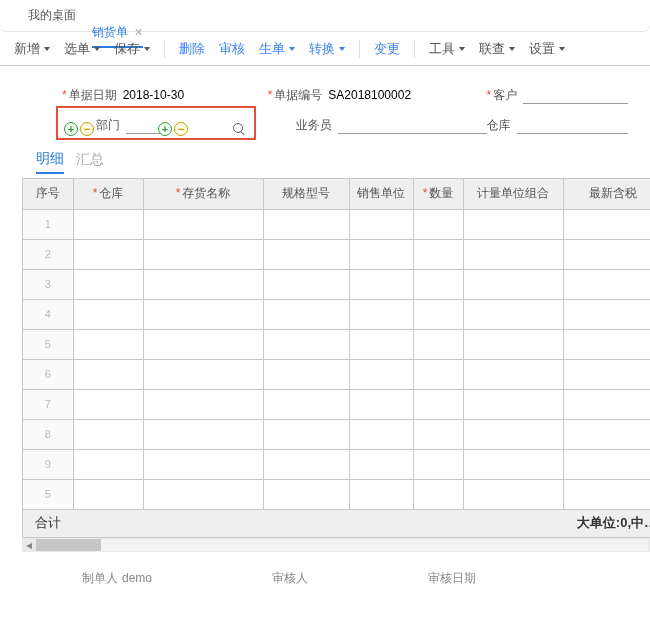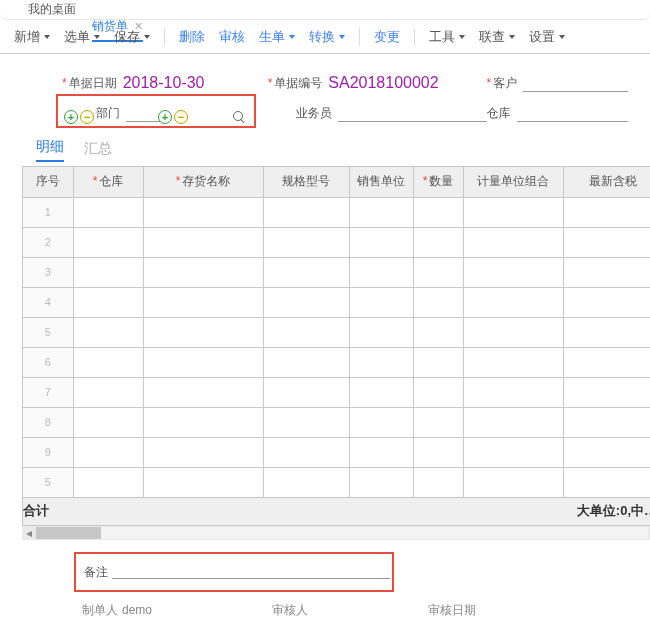--- a/index.html
+++ b/index.html
@@ -9,21 +9,21 @@
     color: #333;
     background: #fff;
     width: 650px;
     height: 624px;
     overflow: hidden;
   }
   
   .tabbar {
     display: flex;
     align-items: center;
-    height: 20px;
+    height: 32px;
     border-bottom: 1px solid #e5e5e5;
     padding-left: 28px;
     gap: 16px;
     border-radius: 7px;
   }
   .tabbar .tab {
     height: 28px;
     display: flex;
     align-items: center;
     font-size: 12px;
@@ -92,22 +92,22 @@
 
   .form-label {
     font-size: 12px;
     color: #555;
     text-align: right;
     padding-right: 6px;
     white-space: nowrap;
   }
   .req { color: #e74c3c; margin-right: 2px; }
   .form-value, .form-line {
-    font-size: 16px;
-    color: #a21caf;
+    font-size: 12px;
+    color: #000000;
   }
   .form-line {
     border-bottom: 1px solid #999;
     height: 18px;
     flex: 1;
   }
 
   .redbox {
     position: absolute;
     border: 2px solid #e74c3c;
@@ -135,24 +135,24 @@
   }
   .pm.minus {
     border-color: #c0a000;
     color: #c0a000;
     background: #fffce8;
   }
 
   
   .subtabs {
     display: flex;
-    gap: 20px;
+    gap: 12px;
     padding: 4px 0 0 36px;
     height: 28px;
-    align-items: flex-end;
+    align-items: center;
   }
   .subtab {
     color: #aaa;
     font-size: 14px;
     padding-bottom: 4px;
   }
   .subtab.active {
     color: #2a7de0;
     border-bottom: 2px solid #2a7de0;
   }
@@ -194,21 +194,21 @@
     border: 1px solid #c8c8c8;
     border-top: none;
     margin-left: 22px;
     width: 640px;
     height: 28px;
     align-items: center;
     background: #efefef;
     font-size: 13px;
     color: #333;
   }
-  .total-row .lbl { width: 50px; text-align: left; font-weight: bold; }
+  .total-row .lbl { width: 50px; text-align: center; font-weight: normal; }
   .total-row .spacer { flex: 1; }
   .total-row .unit {
     padding-right: 4px;
     font-weight: bold;
     white-space: nowrap;
   }
 
   
   .hscroll {
     margin-left: 22px;
@@ -542,25 +542,20 @@
 </div>
 
 <div class="hscroll">
   <div class="arr" style="left:0;">◂</div>
   <div class="track"></div>
   <div class="thumb"></div>
   <div class="arr" style="right:0;">▸</div>
 </div>
 
 <div class="bottom">
-  <div class="remark-wrap">
-    <div class="remark-box-border"></div>
-    <span class="remark-label">备注</span>
-    <div class="remark-line"></div>
-  </div>
   <div class="signers">
     <div>
       <span>制单人</span><span class="val">demo</span>
     </div>
     <div><span>审核人</span></div>
     <div><span>审核日期</span></div>
   </div>
 </div>
 
 </body></html>

